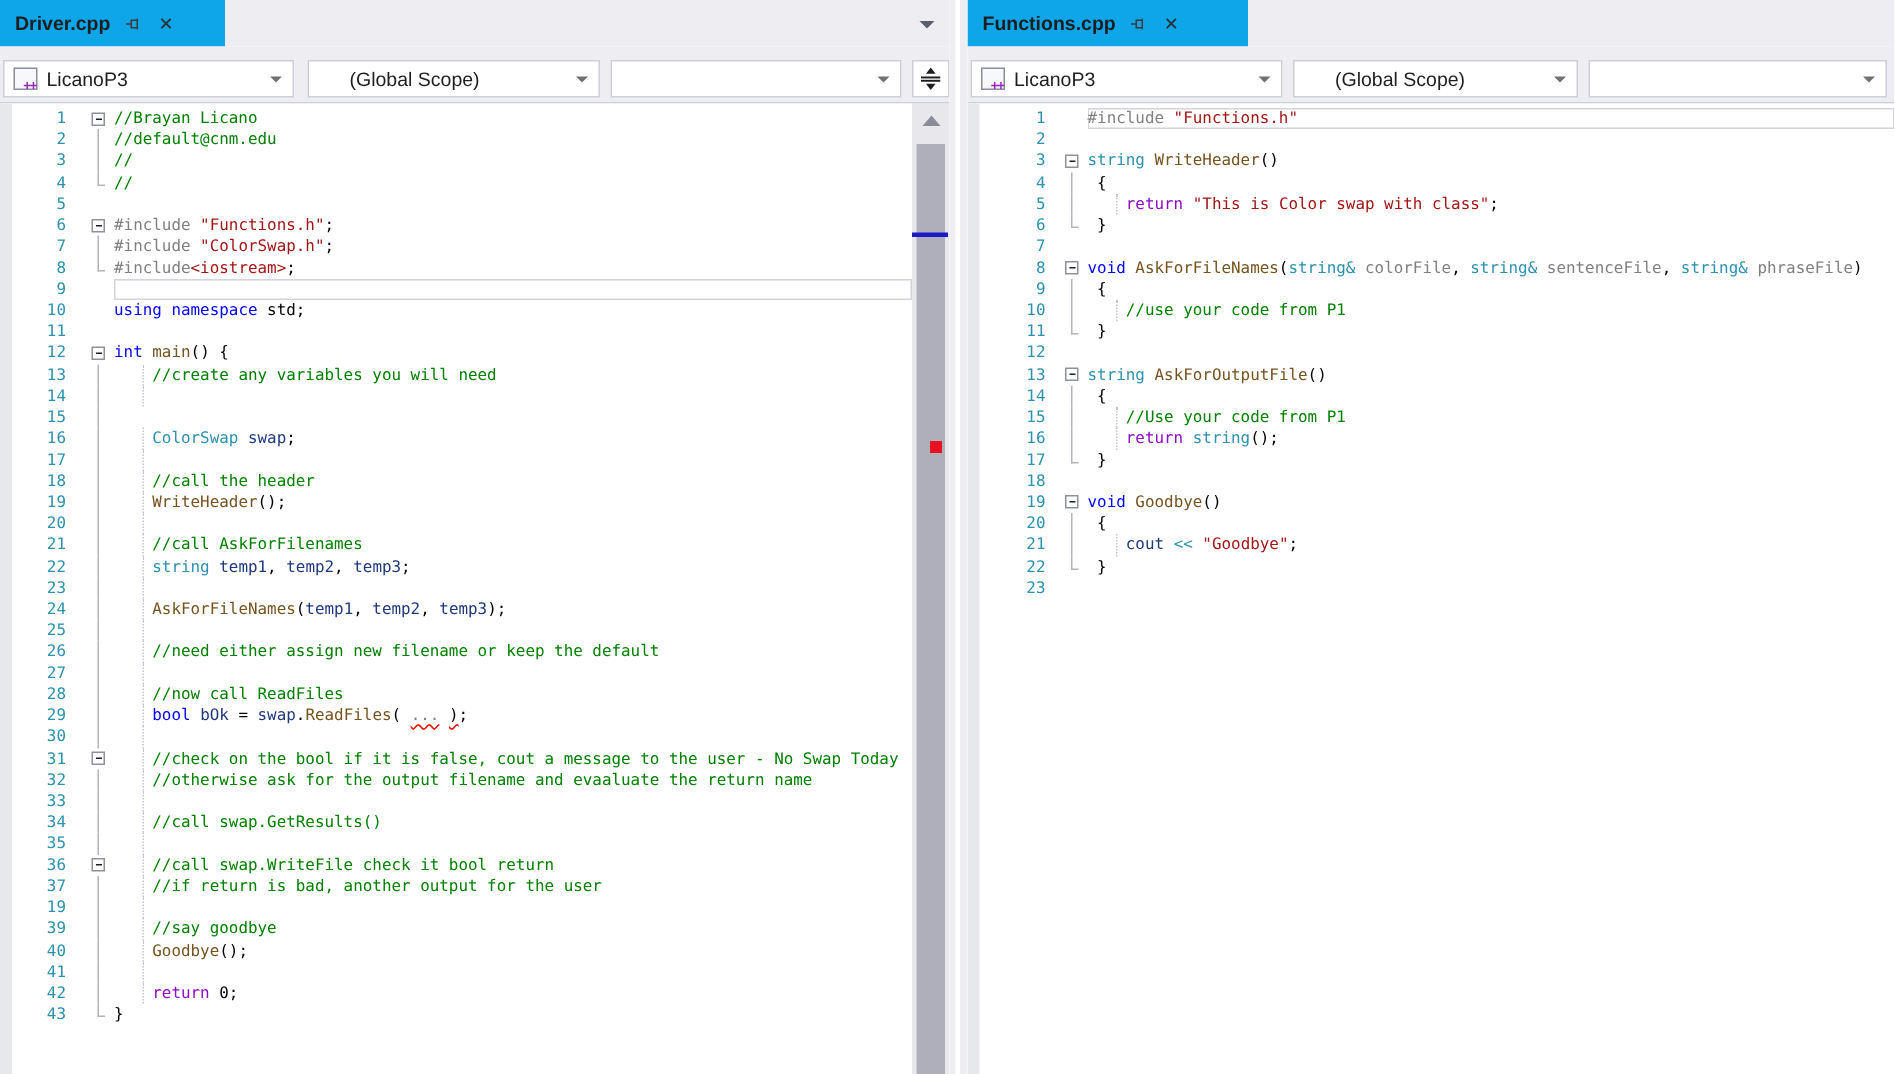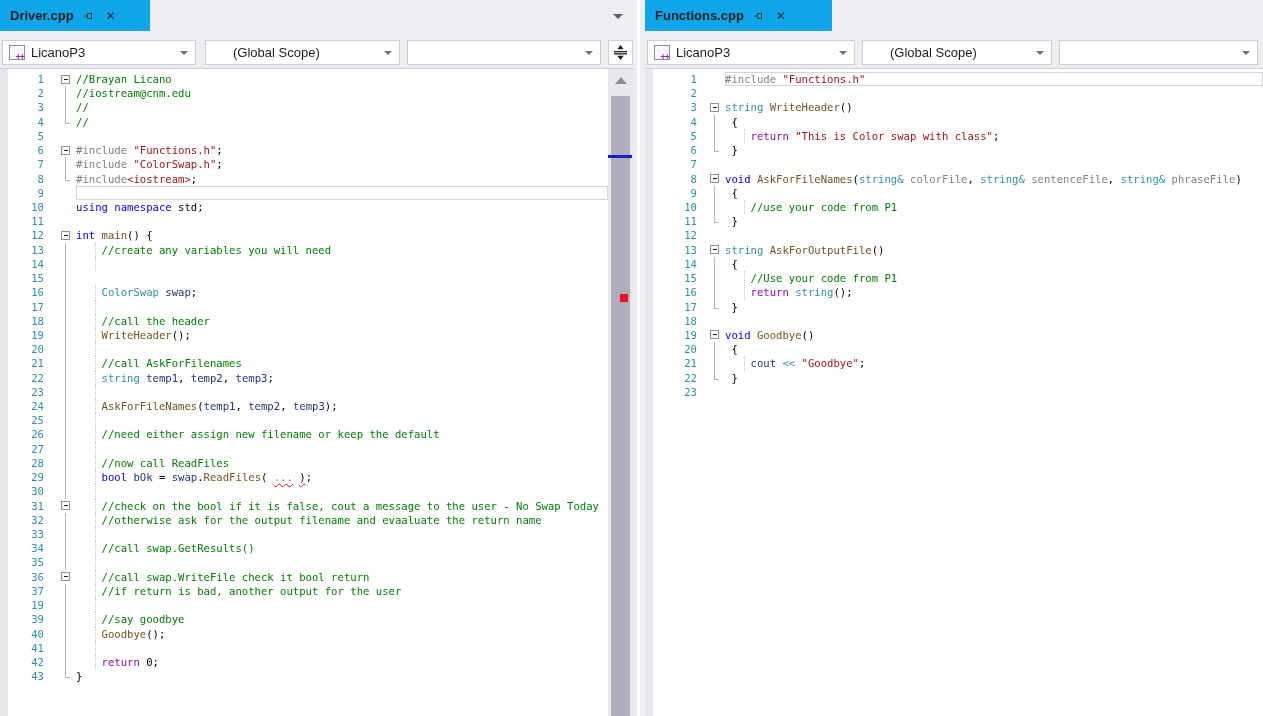--- a/index.html
+++ b/index.html
@@ -110,21 +110,21 @@
         <rect x="0" y="6" width="13" height="1.3" fill="#1e1e1e"></rect>
         <rect x="0" y="8.2" width="13" height="1.3" fill="#1e1e1e"></rect>
         <path d="M6.5 15l-3.2-4.2h6.4z" fill="#1e1e1e"></path>
       </svg>
     </div>
   </div>
   <div class="editor" style="right:25px;">
     <div class="indicator-margin"></div>
     <div class="lines">
         <div class="line"><div class="ln">1</div><div class="fold start"></div><div class="code"><span class="tk-cm">//Brayan Licano</span></div></div>
-        <div class="line"><div class="ln">2</div><div class="fold cont"></div><div class="code"><span class="tk-cm">//iostream@cnm.edu</span></div></div>
+        <div class="line"><div class="ln">2</div><div class="fold cont"></div><div class="code"><span class="tk-cm">//default@cnm.edu</span></div></div>
         <div class="line"><div class="ln">3</div><div class="fold cont"></div><div class="code"><span class="tk-cm">//</span></div></div>
         <div class="line"><div class="ln">4</div><div class="fold end"></div><div class="code"><span class="tk-cm">//</span></div></div>
         <div class="line"><div class="ln">5</div><div class="fold"></div><div class="code"></div></div>
         <div class="line"><div class="ln">6</div><div class="fold start"></div><div class="code"><span class="tk-pp">#include </span><span class="tk-st">"Functions.h"</span><span class="tk-pl">;</span></div></div>
         <div class="line"><div class="ln">7</div><div class="fold cont"></div><div class="code"><span class="tk-pp">#include </span><span class="tk-st">"ColorSwap.h"</span><span class="tk-pl">;</span></div></div>
         <div class="line"><div class="ln">8</div><div class="fold end"></div><div class="code"><span class="tk-pp">#include</span><span class="tk-st">&lt;iostream&gt;</span><span class="tk-pl">;</span></div></div>
         <div class="line"><div class="ln">9</div><div class="fold"></div><div class="code curline"></div></div>
         <div class="line"><div class="ln">10</div><div class="fold"></div><div class="code"><span class="tk-kw">using</span><span class="tk-pl"> </span><span class="tk-kw">namespace</span><span class="tk-pl"> std;</span></div></div>
         <div class="line"><div class="ln">11</div><div class="fold"></div><div class="code"></div></div>
         <div class="line"><div class="ln">12</div><div class="fold start"></div><div class="code"><span class="tk-kw">int</span><span class="tk-pl"> </span><span class="tk-fn">main</span><span class="tk-pl">() {</span></div></div>

